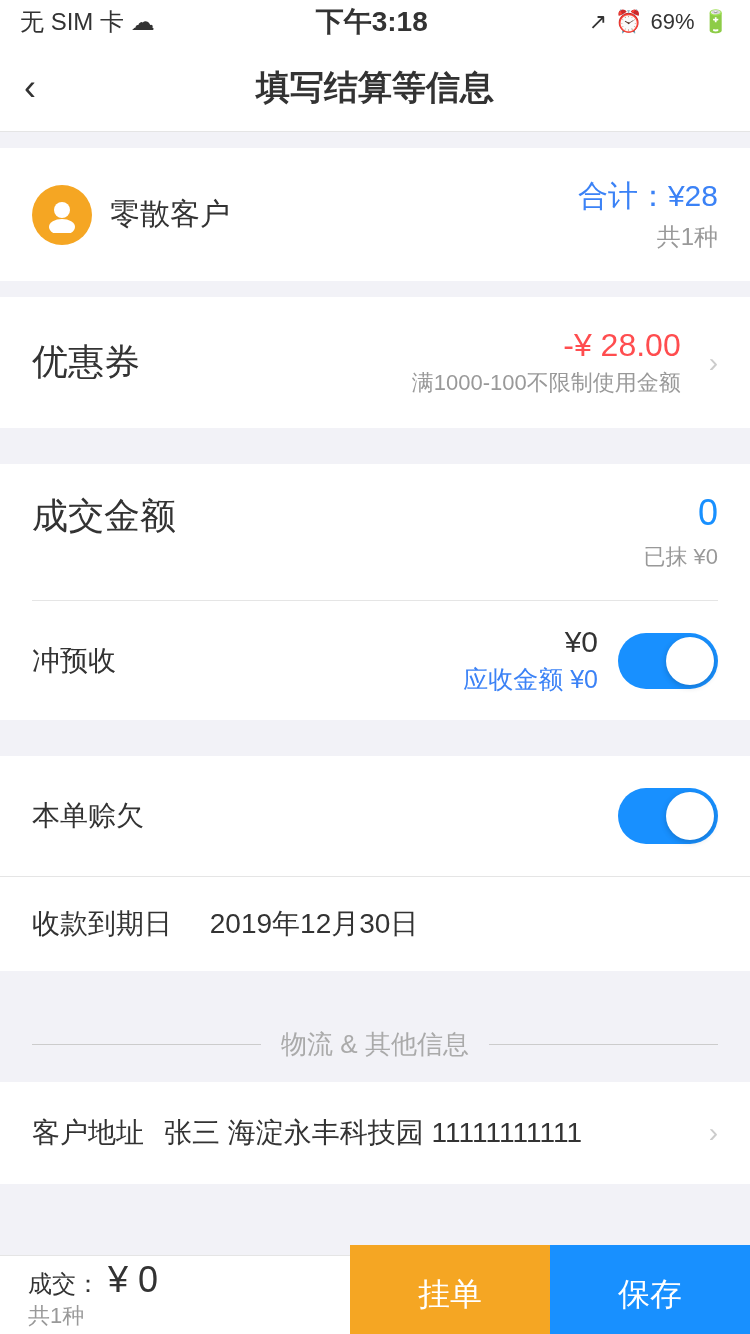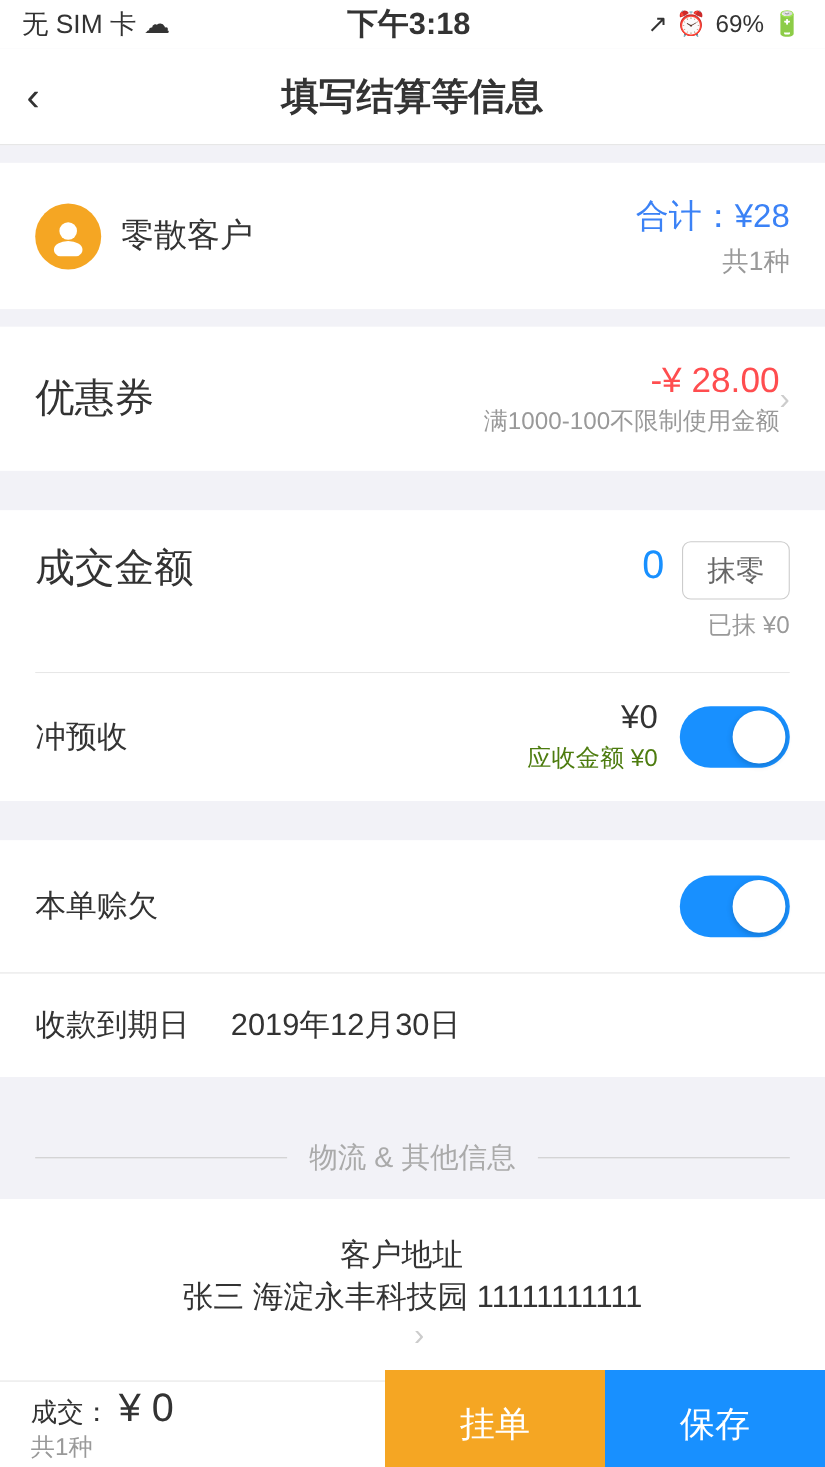--- a/index.html
+++ b/index.html
@@ -119,21 +119,21 @@
       background: #fff;
     }
     .row-label {
       font-size: 36px;
       color: #333;
       font-weight: 400;
     }
     .row-right {
       display: flex;
       align-items: center;
-      gap: 0;
+      gap: 28px;
     }
     .row-right-text {
       text-align: right;
     }
     .coupon-amount {
       font-size: 32px;
       color: #ff4d4f;
       font-weight: 500;
     }
     .coupon-desc {
@@ -200,22 +200,22 @@
       gap: 20px;
     }
     .prepay-value-area {
       text-align: right;
     }
     .prepay-amount {
       font-size: 30px;
       color: #333;
     }
     .prepay-sub {
-      font-size: 22px;
-      color: #4d7c0f;
+      font-size: 25px;
+      color: #3b82f6;
       margin-top: 4px;
     }
 
     
     .toggle-switch {
       width: 100px;
       height: 56px;
       border-radius: 28px;
       background: #1890ff;
       position: relative;
@@ -274,21 +274,20 @@
       white-space: nowrap;
     }
 
     
     .address-row {
       display: flex;
       align-items: center;
       justify-content: space-between;
       padding: 32px 32px;
       background: #fff;
-      flex-direction: column;
     }
     .address-label { font-size: 28px; color: #333; flex-shrink: 0; margin-right: 20px; }
     .address-value { font-size: 28px; color: #333; flex: 1; }
 
     
     .bottom-bar {
       position: fixed;
       bottom: 0;
       left: 0;
       width: 750px;
@@ -383,21 +382,20 @@
 </div>
 
 <div class="section-gap"></div>
 
 <div class="card">
   <div class="deal-amount-row">
     <span class="row-label">成交金额</span>
     <div style="display:flex;flex-direction:column;align-items:flex-end;">
       <div class="deal-value-area">
         <span class="deal-value">0</span>
-        <button class="erase-btn">抹零</button>
       </div>
       <div class="deal-sub">已抹  ¥0</div>
     </div>
   </div>
 
   <div class="divider"></div>
 
   <div class="prepay-row">
     <span class="prepay-label">冲预收</span>
     <div class="prepay-right">

